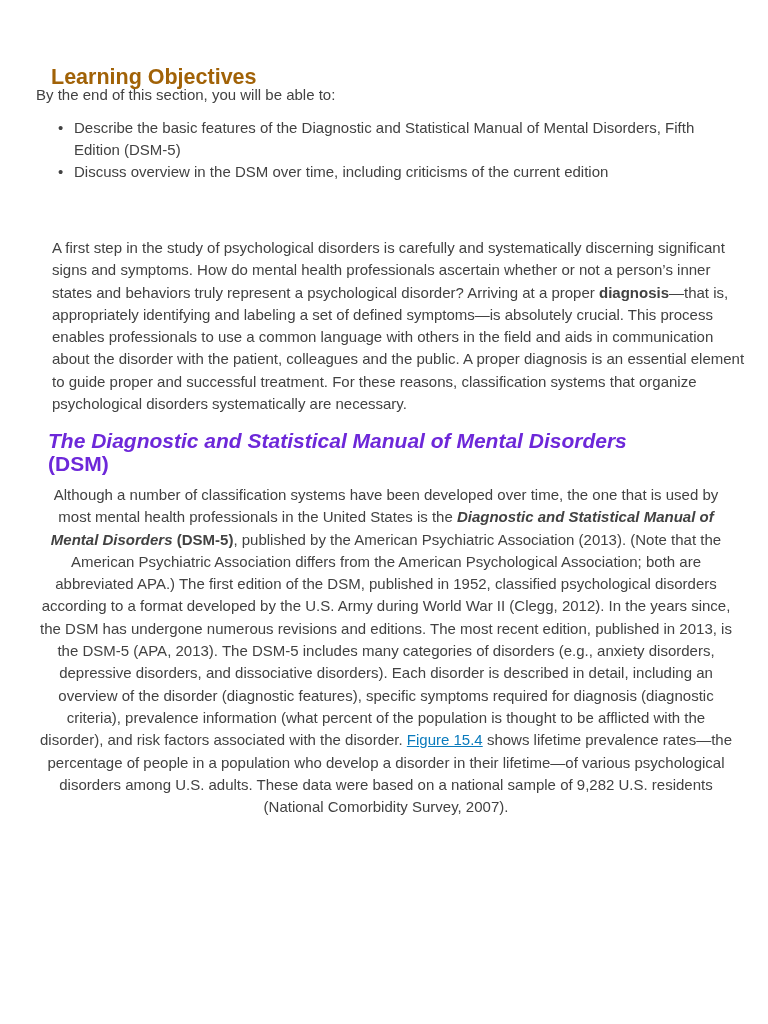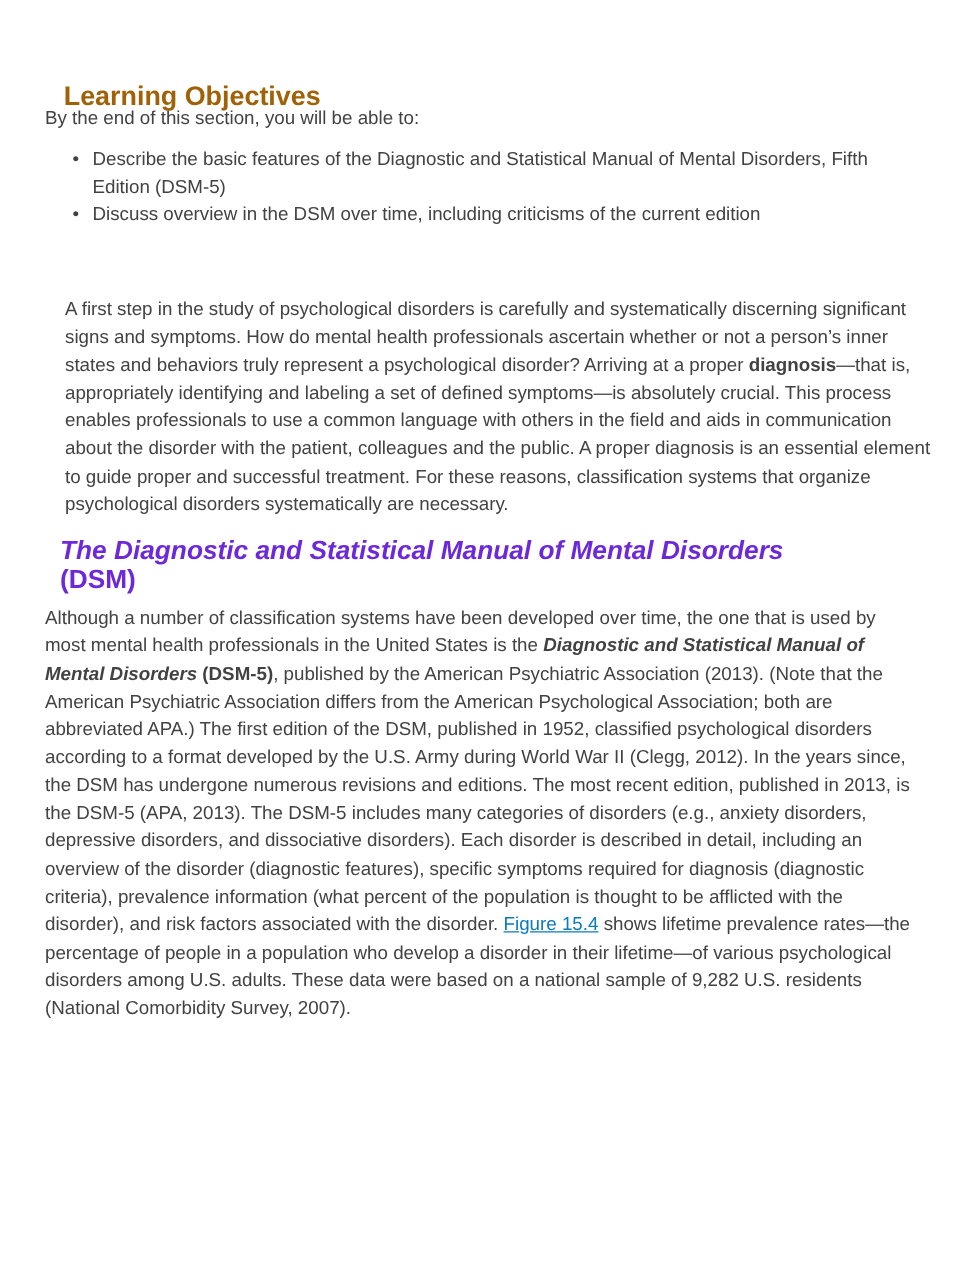--- a/index.html
+++ b/index.html
@@ -6,21 +6,21 @@
   body { width: 768px; height: 1024px; overflow: hidden; font-family: "Liberation Sans", sans-serif; color: #424242; }
   h2 { font-family: "Liberation Sans", sans-serif; font-weight: bold; font-size: 21.5px; color: #a16207; margin: 15px; position: absolute; left: 36px; top: 50px; }
   .intro { position: absolute; left: 36px; top: 86px; font-size: 15px; margin: 0; }
   ul { position: absolute; left: 36px; top: 117px; margin: 0; padding: 0 0 0 38px; width: 660px; font-size: 15px; line-height: 22px; list-style: none; }
   ul li { position: relative; }
   ul li::before { content: "•"; position: absolute; left: -16px; color: #424242; }
   p.body { font-size: 15px; line-height: 22.3px; margin: 0; width: 700px; }
   #p1 { position: absolute; left: 52px; top: 237px; }
   h3 { font-family: "Liberation Sans", sans-serif; font-size: 21px; font-weight: bold; color: #6d28d9; margin: 0; line-height: 23px; position: absolute; left: 48px; top: 429px; width: 700px; }
   h3 .it { font-style: italic; }
-  #p2 { position: absolute; left: 36px; top: 484px; }
+  #p2 { position: absolute; left: 36px; top: 484px; text-align: center; }
   a.link { color: #0a7bbd; text-decoration: underline; }
   .bi { font-weight: bold; font-style: italic; }
   .b { font-weight: bold; }
 </style>
 </head>
 <body>
 
 <h2>Learning Objectives</h2>
 <p class="intro">By the end of this section, you will be able to:</p>
 <ul>

